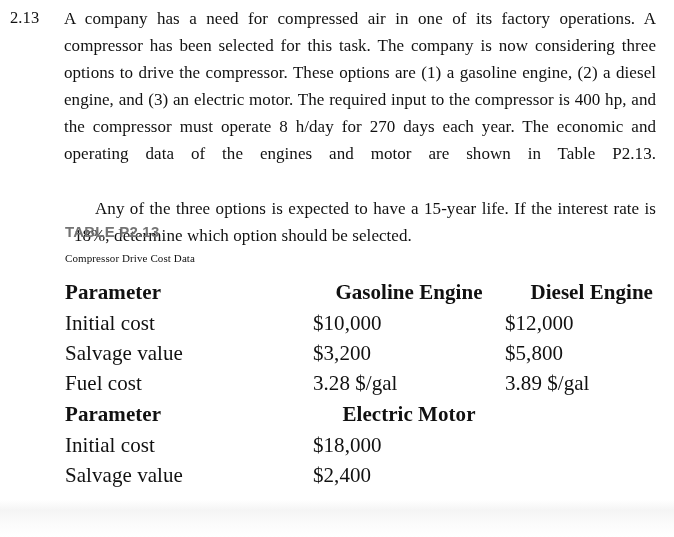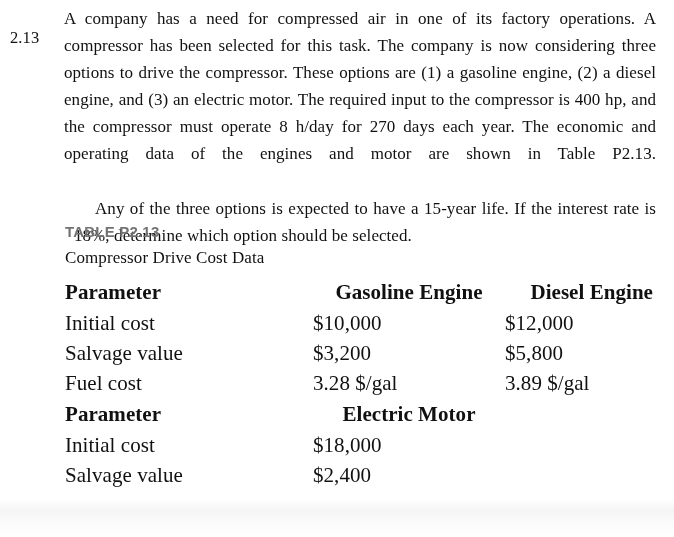--- a/index.html
+++ b/index.html
@@ -19,21 +19,21 @@
   
   .problem {
     position: absolute;
     top: 5px;
     left: 0;
     width: 674px;
   }
   .problem-number {
     position: absolute;
     left: 10px;
-    top: 21px;
+    top: 1px;
     font-size: 16.5px;
     line-height: 24.5px;
     letter-spacing: 0.1px;
   }
   .problem-body {
     margin-left: 64px;
     width: 592px;
   }
   .para {
     font-size: 17px;
@@ -69,21 +69,21 @@
   }
   .table-caption-main {
     font-family: "Liberation Sans", "DejaVu Sans", sans-serif;
     font-weight: bold;
     font-size: 15px;
     line-height: 19px;
     letter-spacing: 0.2px;
     color: #737373;
   }
   .table-caption-sub {
-    font-size: 17px;
+    font-size: 11px;
     line-height: 24px;
     margin-top: 5px;
     letter-spacing: 0.1px;
   }
 
   table.costtable {
     border-collapse: collapse;
     width: 588px;
     margin-top: 6px;
     table-layout: fixed;

